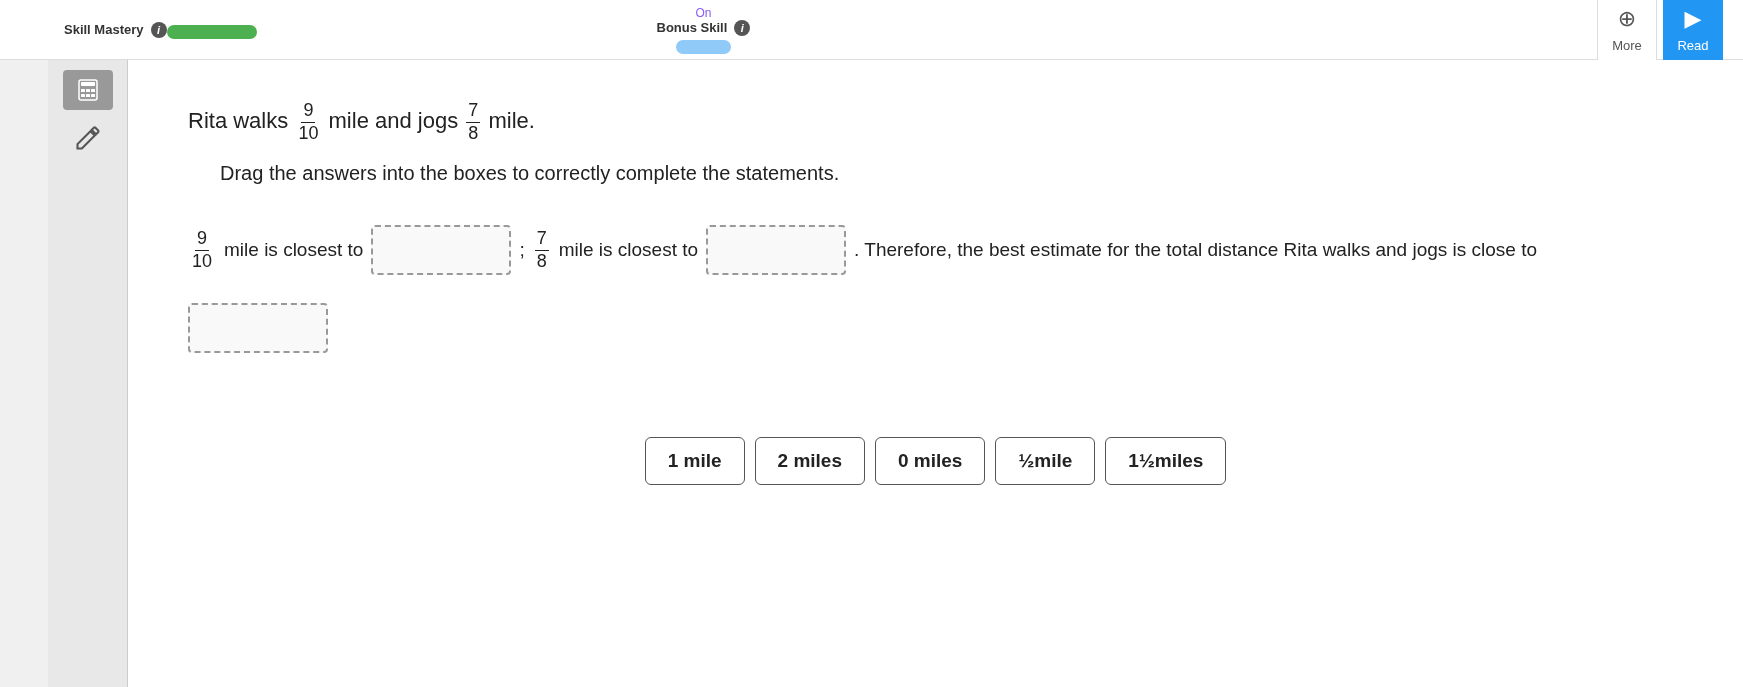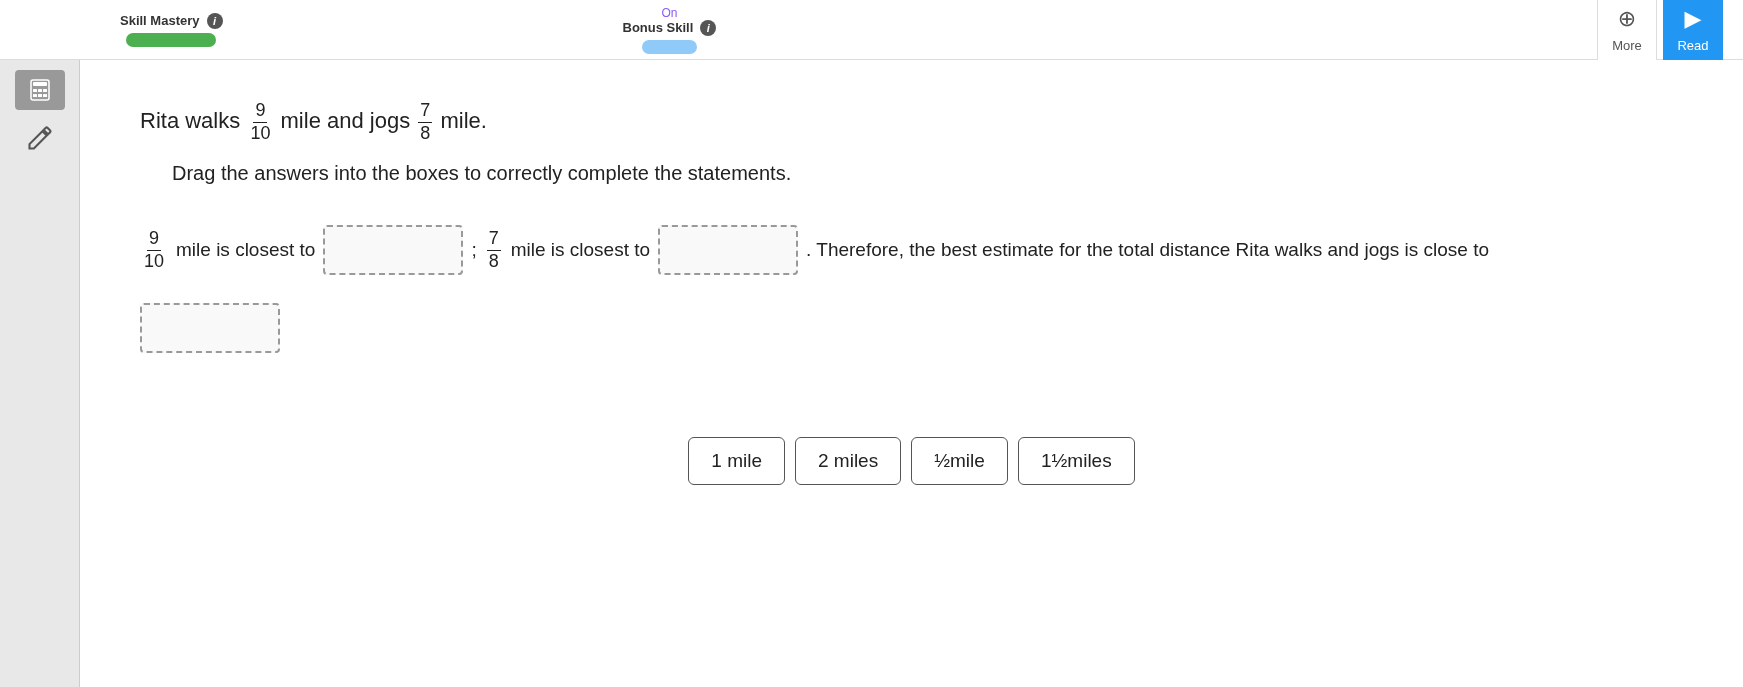--- a/index.html
+++ b/index.html
@@ -22,23 +22,21 @@
       position: relative;
     }
     .top-bar-title {
       font-size: 15px;
       color: #333;
       flex: 1;
       max-width: 500px;
     }
     .skill-mastery-section {
       display: flex;
-      flex-direction: column;
-      align-items: center;
-      margin-left: 100px;
+      margin-left: 44px;
     }
     .skill-mastery-label {
       font-size: 13px;
       font-weight: bold;
       color: #333;
       display: flex;
       align-items: center;
       gap: 4px;
     }
     .skill-mastery-bar {
@@ -102,20 +100,21 @@
       gap: 6px;
     }
     .read-button .play-icon {
       font-size: 22px;
     }
 
     
     .layout {
       display: flex;
       height: 627px;
+      padding-left: 48px;
     }
     .sidebar {
       width: 80px;
       background: #e8e8e8;
       display: flex;
       flex-direction: column;
       align-items: center;
       padding-top: 10px;
       gap: 8px;
       border-right: 1px solid #ccc;
@@ -210,20 +209,21 @@
       margin-top: 8px;
     }
 
     
     .answer-row {
       display: flex;
       align-items: center;
       justify-content: center;
       gap: 10px;
       margin-top: 80px;
+      font-weight: bold;
     }
     .answer-chip {
       padding: 12px 22px;
       border: 1.5px solid #555;
       border-radius: 6px;
       background: #fff;
       font-size: 19px;
       color: #222;
       cursor: grab;
       white-space: nowrap;
@@ -342,20 +342,21 @@
       <span>. Therefore, the best estimate for the total distance Rita walks and jogs is close to</span>
     </div>
 
     <div>
       <div class="dashed-box-small"></div>
     </div>
 
     <div class="answer-row">
       <div class="answer-chip">1 mile</div>
       <div class="answer-chip">2 miles</div>
+      <div class="answer-chip">0 miles</div>
       <div class="answer-chip">
         <span>½</span>mile
       </div>
       <div class="answer-chip">
         1<span>½</span>miles
       </div>
     </div>
 
   </div>
 </div>

